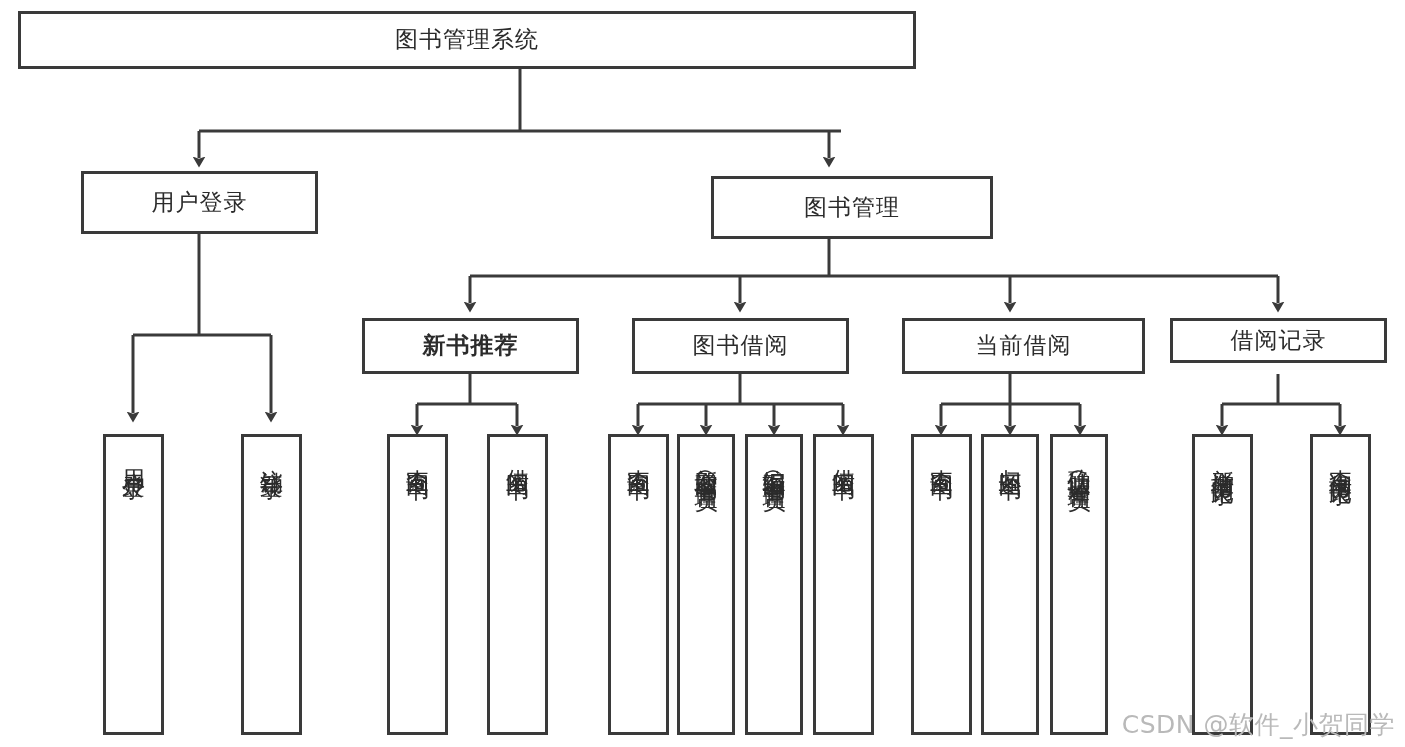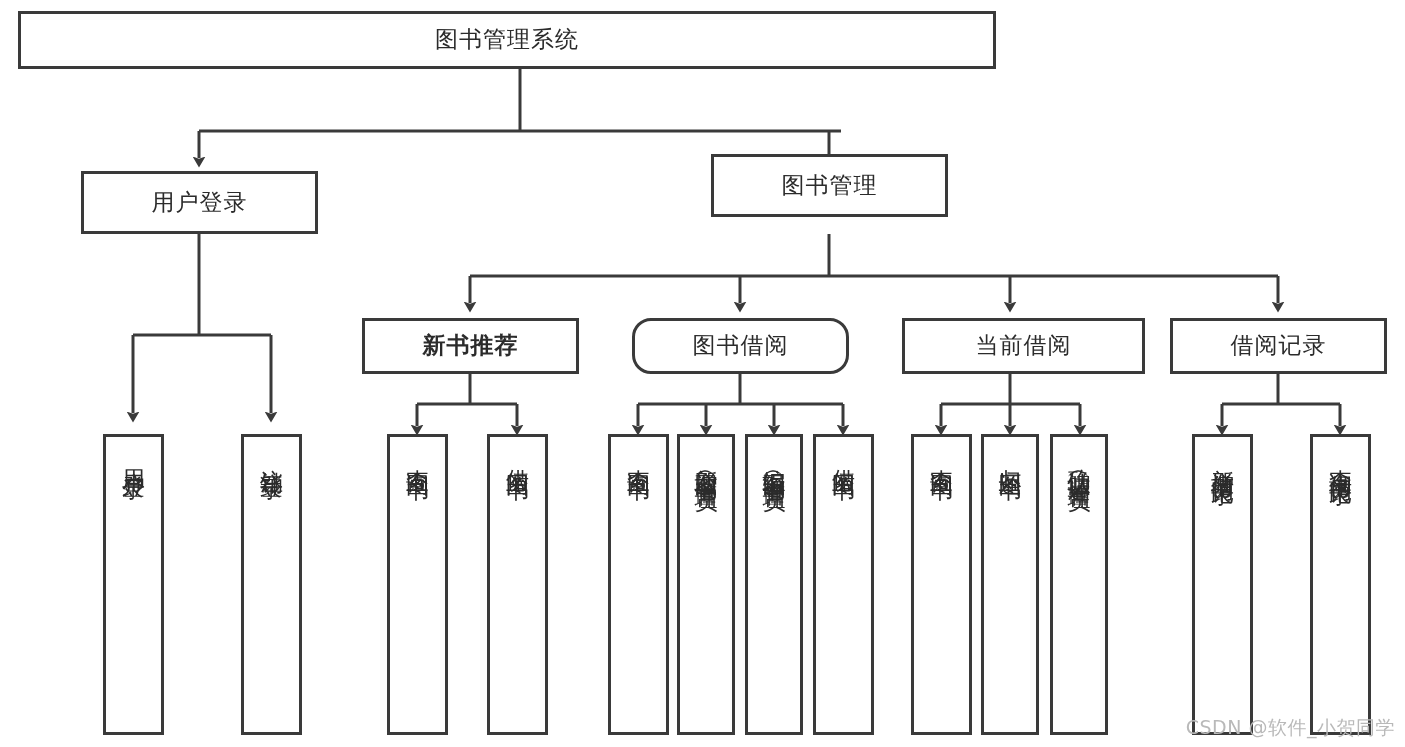--- a/index.html
+++ b/index.html
@@ -51,21 +51,21 @@
     text-orientation: upright;
     line-height: 1.08;
     letter-spacing: 3px;
     white-space: nowrap;
     display: block;
   }
   #watermark {
     position: absolute;
     right: 10px;
     bottom: 6px;
-    font-size: 19px;
+    font-size: 25px;
     color: #b9b9b9;
     letter-spacing: 0.5px;
     white-space: nowrap;
   }
 </style>
 </head>
 <body>
 
 <div id="canvas">
 
@@ -112,41 +112,41 @@
       <path d="M1010,404 L1010,426" marker-end="url(#arrow)"></path>
       <path d="M1080,404 L1080,426" marker-end="url(#arrow)"></path>
 
       <path d="M1278,374 L1278,404"></path>
       <path d="M1222,404 L1340,404"></path>
       <path d="M1222,404 L1222,426" marker-end="url(#arrow)"></path>
       <path d="M1340,404 L1340,426" marker-end="url(#arrow)"></path>
     </g>
   </svg>
 
-  <div class="node node-h" style="left:18px; top:11px; width:978px; height:58px;">
+  <div class="node node-h" style="left:18px; top:11px; width:898px; height:58px;">
     <span>图书管理系统</span>
   </div>
 
   <div class="node node-h" style="left:81px; top:171px; width:237px; height:63px;">
     <span>用户登录</span>
   </div>
-  <div class="node node-h" style="left:711px; top:154px; width:237px; height:63px;">
+  <div class="node node-h" style="left:711px; top:176px; width:282px; height:63px;">
     <span>图书管理</span>
   </div>
 
   <div class="node node-h" style="left:362px; top:318px; width:217px; height:56px;font-weight:bold;">
     <span>新书推荐</span>
   </div>
-  <div class="node node-h" style="left:632px; top:318px; width:217px; height:56px;border-radius:19px;">
+  <div class="node node-h" style="left:632px; top:318px; width:217px; height:56px;">
     <span>图书借阅</span>
   </div>
   <div class="node node-h" style="left:902px; top:318px; width:243px; height:56px;">
     <span>当前借阅</span>
   </div>
-  <div class="node node-h" style="left:1170px; top:318px; width:217px; height:56px;align-items:center;">
+  <div class="node node-h" style="left:1170px; top:318px; width:217px; height:45px;align-items:center;">
     <span>借阅记录</span>
   </div>
 
   <div class="node node-v" style="left:103px; top:434px; width:61px; height:301px;">
     <span class="vtext">用户登录</span>
   </div>
   <div class="node node-v" style="left:241px; top:434px; width:61px; height:301px;">
     <span class="vtext">注销登录</span>
   </div>
 

